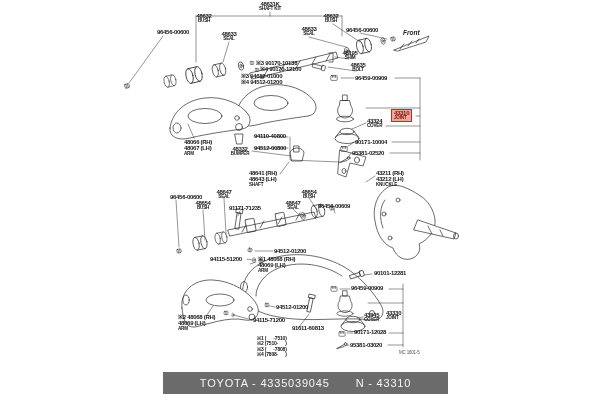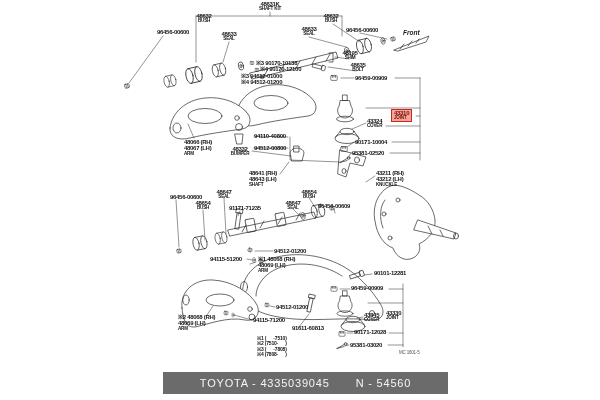--- a/index.html
+++ b/index.html
@@ -271,16 +271,16 @@
       <div class="lrow">※3 (      -7808)</div>
       <div class="lrow">※4 (7808-      )</div>
     </div>
 
   <div class="front-label">Front</div>
 
   <div class="ref-note">MC 1601-5</div>
 
   <div class="footer">
     <span>TOYOTA - 4335039045</span>
-    <span>N - 54560</span>
+    <span>N - 43310</span>
   </div>
 
 </div>
 
 </body></html>

